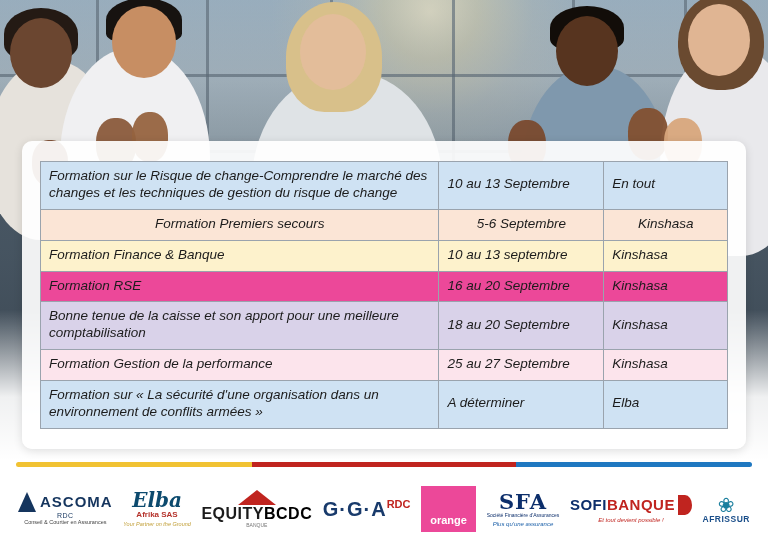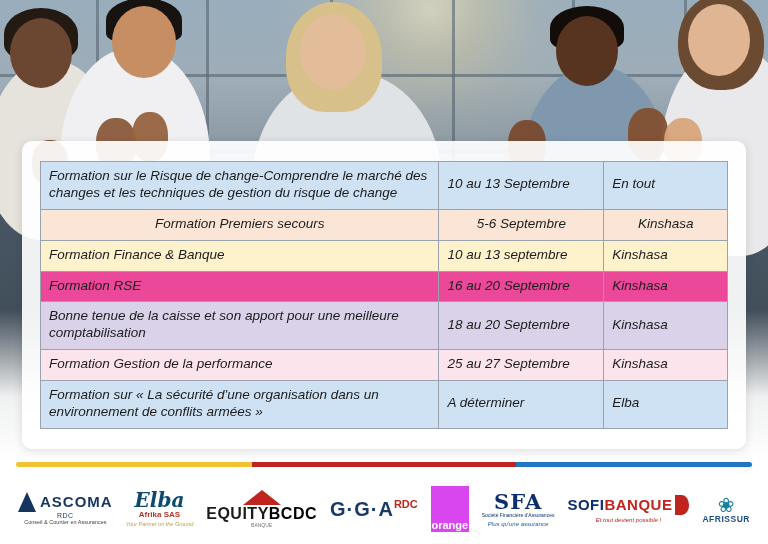--- a/index.html
+++ b/index.html
@@ -212,23 +212,24 @@
     margin: 0 auto 1px;
   }
   .lg-equity .name { font-size: 16px; font-weight: bold; color:#1b1b1b; letter-spacing: .5px; }
   .lg-equity .name em { font-style: normal; color:#000000; }
   .lg-equity .tag { font-size: 5px; color:#777; }
 
   .lg-gga .name { font-size: 20px; font-weight: bold; color:#183a6b; letter-spacing: 1px; }
   .lg-gga .rdc  { font-size: 11px; color:#c0241f; font-weight: bold; }
 
   .lg-orange .box {
-    background: #d946ef;
-    width: 38px; height: 46px;
+    background: #ec4899;
+    width: 55px; height: 46px;
     display:flex; align-items:flex-end; justify-content:center;
+    padding-bottom: 5px;
     box-sizing: border-box;
   }
   .lg-orange .box span { color:#fff; font-size: 11px; font-weight: bold; }
 
   .lg-sfa .name { font-family:"DejaVu Serif", serif; font-size: 21px; font-weight: bold; color:#0c2e6b; letter-spacing:1px; }
   .lg-sfa .sub { font-size: 5px; color:#0c2e6b; }
   .lg-sfa .tag { font-size: 6px; color:#1a5fa8; font-style: italic; margin-top:2px; }
 
   .lg-sofi .row1 { display:flex; align-items:center; gap:3px; }
   .lg-sofi .name { font-size: 15px; font-weight: bold; color:#0c2e6b; letter-spacing:.5px; }

